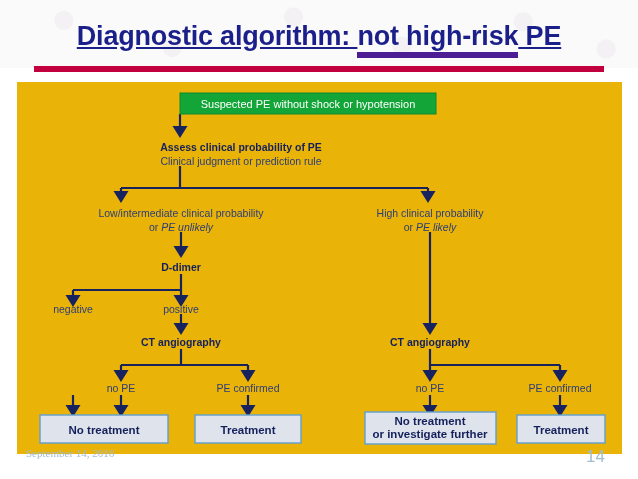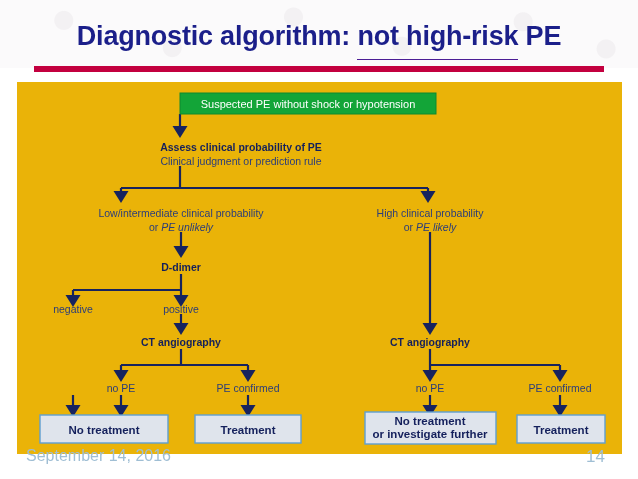--- a/index.html
+++ b/index.html
@@ -38,25 +38,25 @@
     position: absolute;
     left: 0; top: 21px;
     width: 638px;
     text-align: center;
     font-size: 27px;
     font-weight: bold;
     color: #1b1f8a;
     letter-spacing: -0.2px;
     white-space: nowrap;
   }
-  #page-title .plain { color: #1b1f8a; }
+  #page-title .plain { color: #1b1f8a; text-decoration: underline; }
   #page-title .uline {
     color: #1b1f8a;
-    border-bottom: 1px solid #4c1d95;
-    padding-bottom: 8px;
+    border-bottom: 6px solid #4c1d95;
+    padding-bottom: 1px;
   }
   #title-rule {
     position: absolute;
     left: 34px; top: 66px;
     width: 570px; height: 6px;
     background: #c3003f;
   }
 
   
   #diagram-panel {
@@ -82,23 +82,23 @@
   .lnk { stroke: #17235e; stroke-width: 2.2; fill: none; }
   .arrowhead { fill: #17235e; }
 
   .greenbox { fill: #13a538; stroke: #0f8a2e; stroke-width: 1; }
   .greybox  { fill: #dfe4ec; stroke: #5f9fd1; stroke-width: 1.4; }
 
   
   #footer-date {
     position: absolute;
     left: 26px; top: 447px;
-    font-size: 16px;
+    font-size: 11px;
     color: #9fbed4;
-    font-family: Liberation Sans, sans-serif;
+    font-family: Liberation Serif, serif;
     white-space: nowrap;
   }
   #footer-page {
     position: absolute;
     left: 586px; top: 447px;
     font-size: 17px;
     color: #9fbed4;
     font-family: "Liberation Sans", sans-serif;
   }
 </style>

